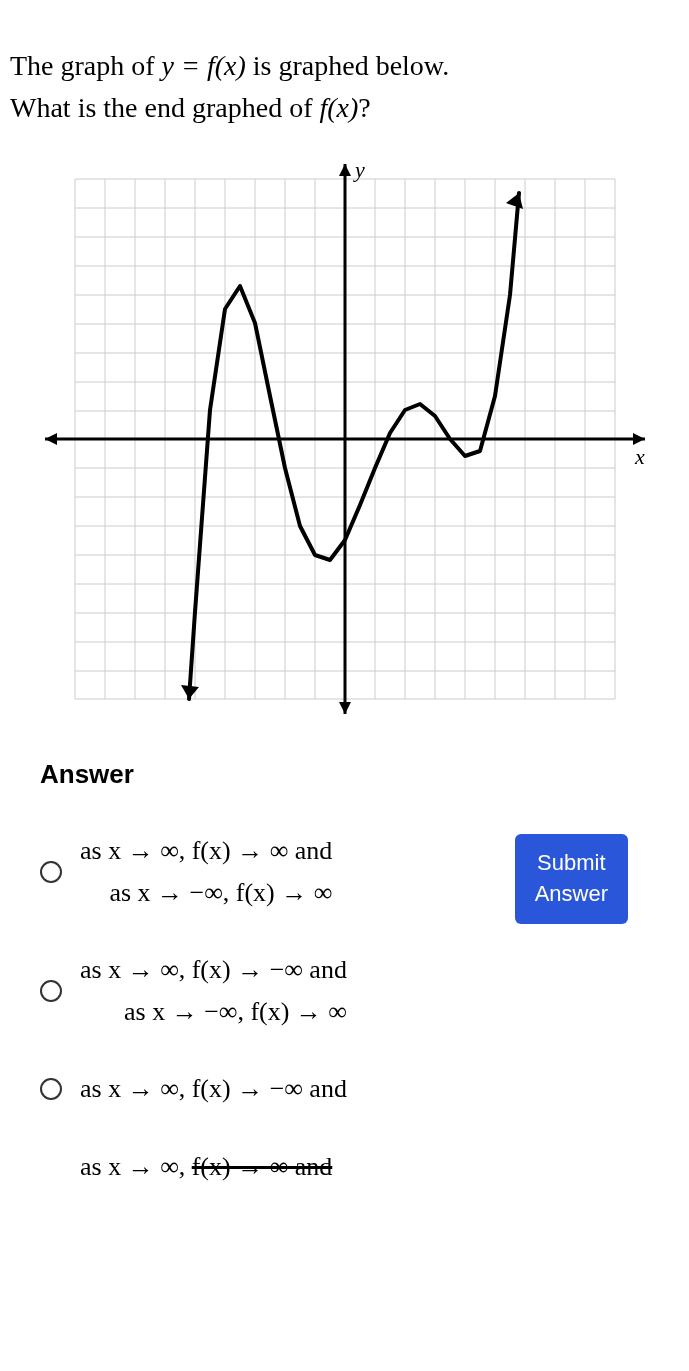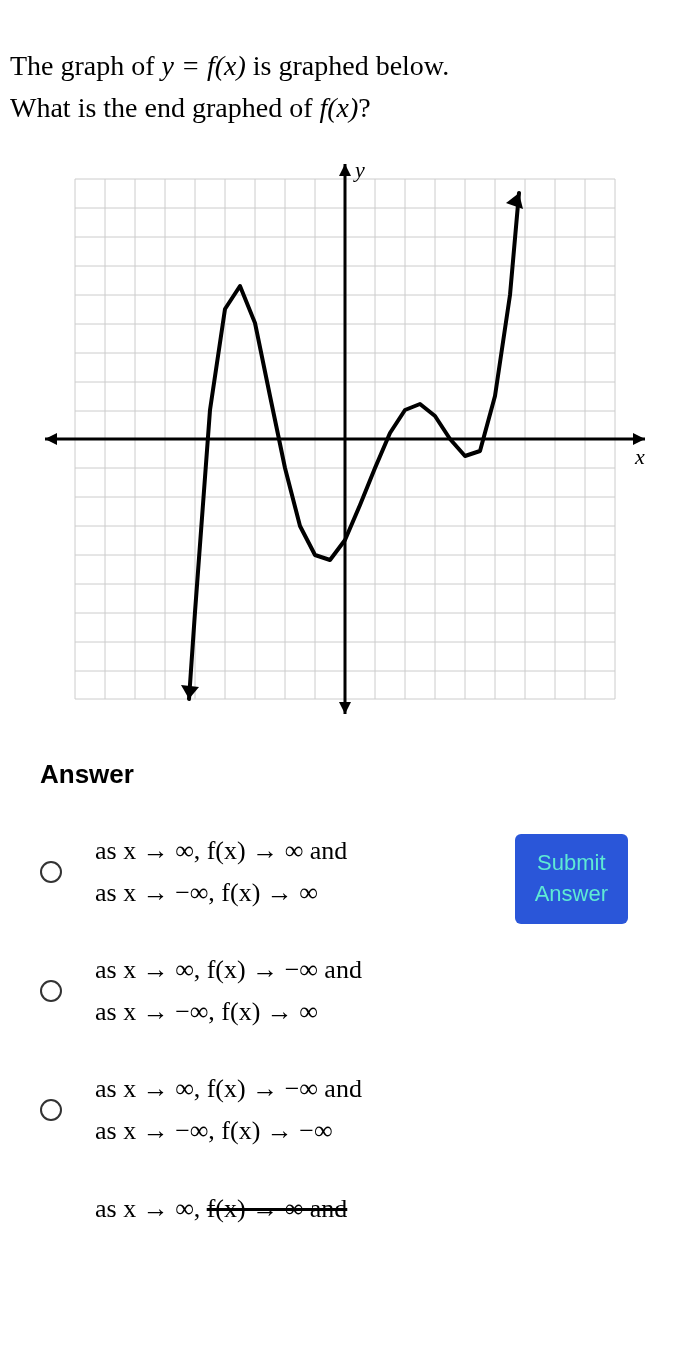--- a/index.html
+++ b/index.html
@@ -40,37 +40,38 @@
   .options {
     flex: 1;
     display: flex;
     flex-direction: column;
     gap: 36px;
     font-size: 26px;
   }
   .option {
     display: flex;
     align-items: center;
-    gap: 33px;
+    gap: 18px;
+    text-align: right;
   }
   .radio {
     width: 22px;
     height: 22px;
     border-radius: 50%;
     border: 2px solid #333;
     flex-shrink: 0;
     background: #fff;
   }
   .option-text {
     line-height: 1.6;
     font-family: 'Times New Roman', serif;
   }
   .submit-btn {
     background: #2a56d9;
-    color: #5eead4;
+    color: #ffffff;
     font-family: Arial, sans-serif;
     font-size: 22px;
     padding: 14px 20px;
     border-radius: 6px;
     text-align: center;
     line-height: 1.4;
     cursor: pointer;
     margin-top: 4px;
     flex-shrink: 0;
   }
@@ -173,21 +174,20 @@
         <div class="option-text">
           <span>as x → ∞, f(x) → −∞ and</span><br>
           <span>as x → −∞, f(x) → ∞</span>
         </div>
       </div>
 
       <div class="option">
         <div class="radio"></div>
         <div class="option-text">
           <span>as x → ∞, f(x) → −∞ and</span><br>
-          <span>as x → −∞, f(x) → −∞</span>
         </div>
       </div>
 
       <div class="option">
         <div class="radio" style="visibility:hidden"></div>
         <div class="option-text">
           <span>as x → ∞, </span><span class="strike">f(x) → ∞ and</span>
         </div>
       </div>
 

